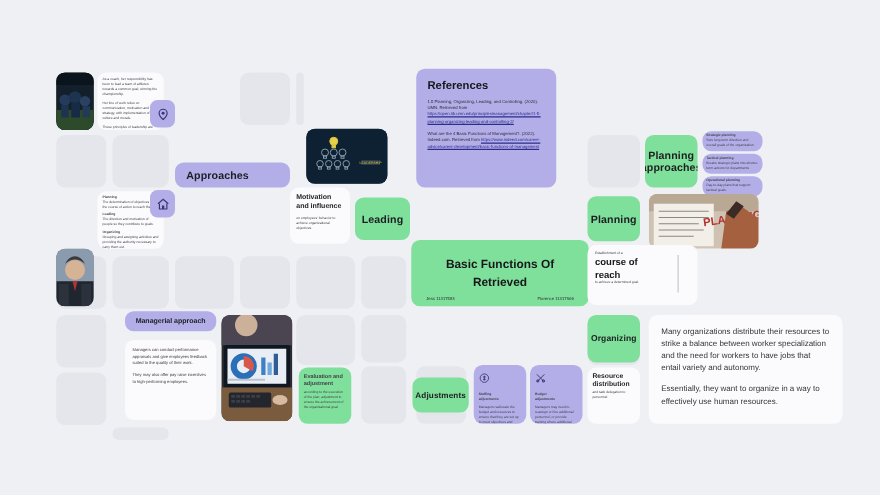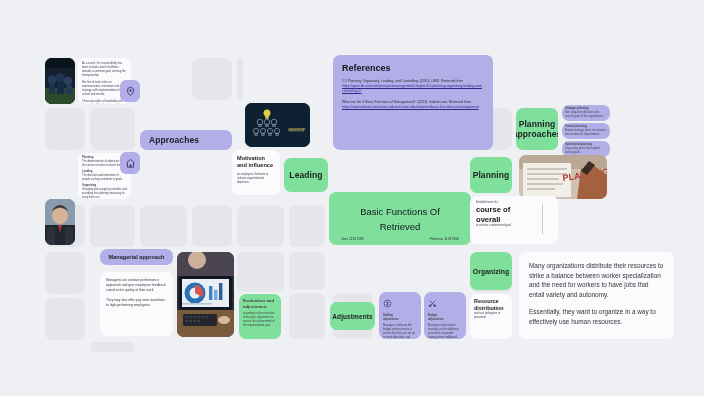--- a/index.html
+++ b/index.html
@@ -33,21 +33,21 @@
     letter-spacing: .1px;
   }
   .center-node {
     display:flex; flex-direction:column;
     align-items:center; justify-content:center;
   }
   .pad { padding: 6px 7px; }
 
   
   .t-big {
-    font-size: 9.5px; font-weight: 400; color:#17171b;
+    font-size: 9.5px; font-weight: 700; color:#17171b;
     text-align:left; line-height: 15px;
   }
   .t-tiny {
     font-size: 3.3px; color:#3a3a42; line-height: 5px;
   }
   .t-micro {
     font-size: 2.7px; color:#44444e; line-height:4px;
   }
   .t-body {
     font-size: 6.4px; color:#33333b; line-height:9.6px;
@@ -211,21 +211,21 @@
   <div class="node white" style="left:232px; top:150px; width:48px; height:45px; padding:5px 5px;">
     <div class="t-sub">Motivation</div>
     <div class="t-sub" style="margin-bottom:3px;">and influence</div>
     <p class="t-micro">on employees' behavior to achieve organizational objectives.</p>
   </div>
 
   <div class="node green" style="left:284px; top:158px; width:44px; height:34px; display:flex; align-items:center; justify-content:center;">
     <span class="node-label">Leading</span>
   </div>
 
-  <div class="node purple" id="references" style="left:333px; top:55px; width:160px; height:95px;">
+  <div class="node purple" id="references" style="left:333px; top:55px; width:112px; height:95px;">
     <div class="ref-title">References</div>
     <p>
       <span>1.5 Planning, Organizing, Leading, and Controlling. (2020). UMN. Retrieved from </span><span class="lnk">https://open.lib.umn.edu/principlesmanagement/chapter/1-5-planning-organizing-leading-and-controlling-2/</span>
     </p>
     <p>
       <span>What are the 4 Basic Functions of Management?. (2022). Indeed.com. Retrieved from </span><span class="lnk">https://www.indeed.com/career-advice/career-development/basic-functions-of-management</span>
     </p>
   </div>
 
   <div class="node green center-node" style="left:329px; top:192px; width:142px; height:53px;">
@@ -273,21 +273,21 @@
       </g>
       <text x="44" y="26" font-size="9" font-weight="bold" fill="#b3322c" transform="rotate(-8 44 26)" font-family="Liberation Sans, sans-serif">PLANNING</text>
       <path d="M58 44 L62 14 L74 10 L88 20 L88 44 Z" fill="#a4603f"></path>
       <path d="M62 16 L70 6 L76 10 L68 20 Z" fill="#3a2c25"></path>
     </svg>
   </div>
 
   <div class="node white" style="left:470px; top:196px; width:88px; height:48px; padding:5px 6px;">
     <div class="t-micro">Establishment of a</div>
     <div style="font-size:7.6px; font-weight:700; color:#17171b; line-height:9.5px;">course of</div>
-    <div style="font-size:7.6px; font-weight:700; color:#17171b; line-height:9.5px;">overall</div>
+    <div style="font-size:7.6px; font-weight:700; color:#17171b; line-height:9.5px;">reach</div>
     <div class="t-micro">to achieve a determined goal.</div>
     <div class="divider-v" style="left:72px; top:8px; height:30px;"></div>
   </div>
 
   <div class="node purple" style="left:100px; top:249px; width:73px; height:16px; display:flex; align-items:center; justify-content:center;">
     <span style="font-size:5.6px; font-weight:700; color:#1d1d22;">Managerial approach</span>
   </div>
   <div class="node white" style="left:100px; top:272px; width:73px; height:64px; padding:6px 6px;">
     <p class="t-tiny" style="margin-bottom:5px;">Managers can conduct performance appraisals and give employees feedback suited to the quality of their work.</p>
     <p class="t-tiny">They may also offer pay raise incentives to high-performing employees.</p>

